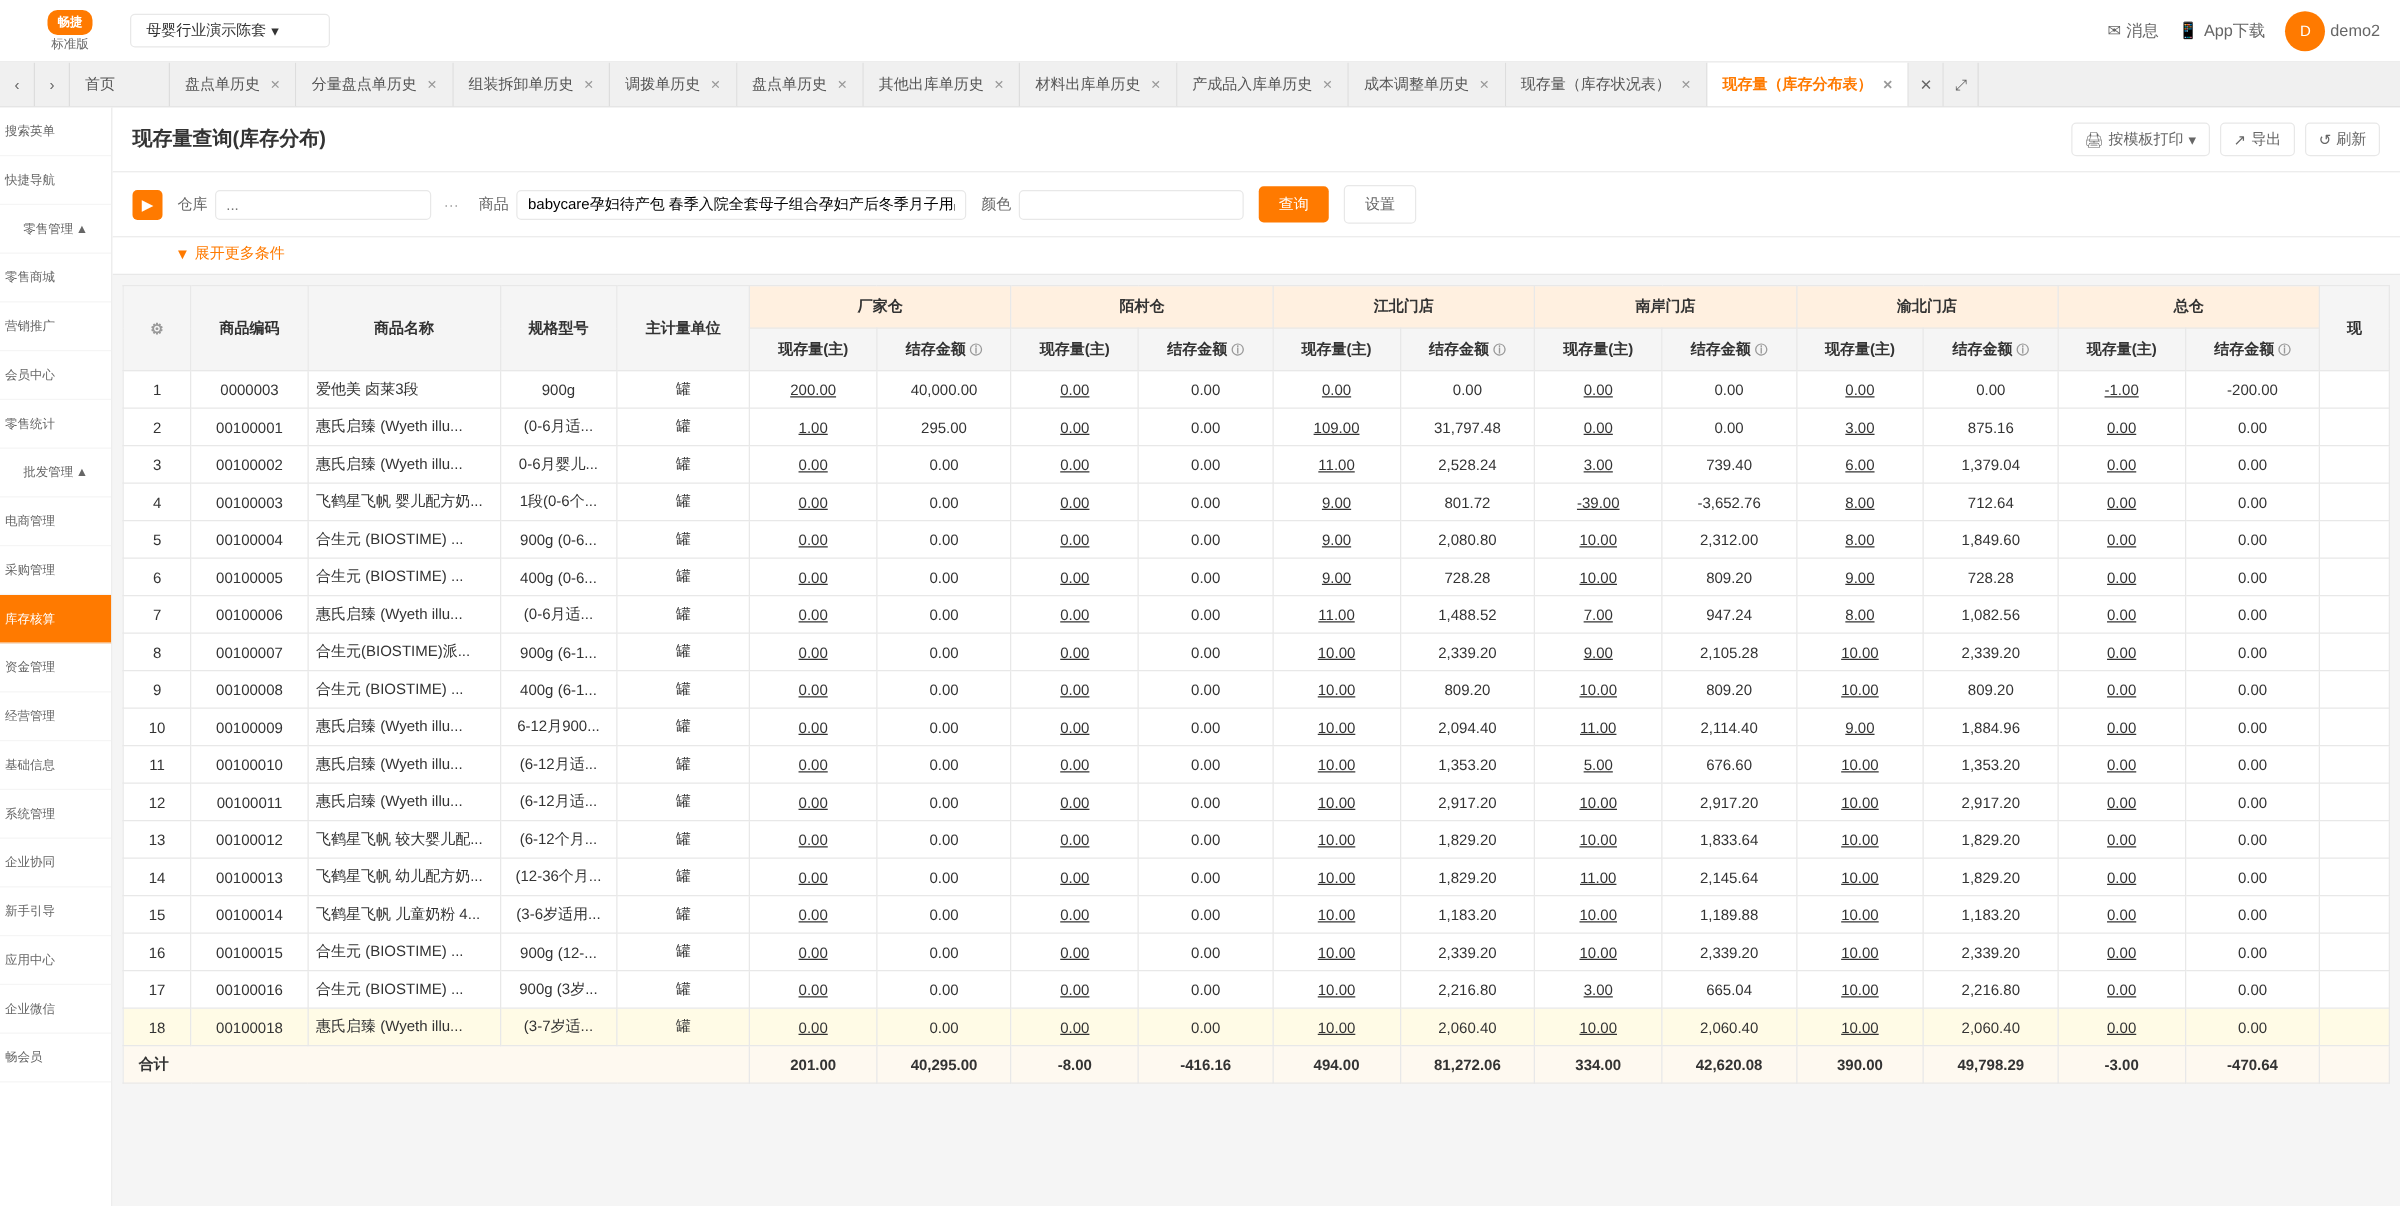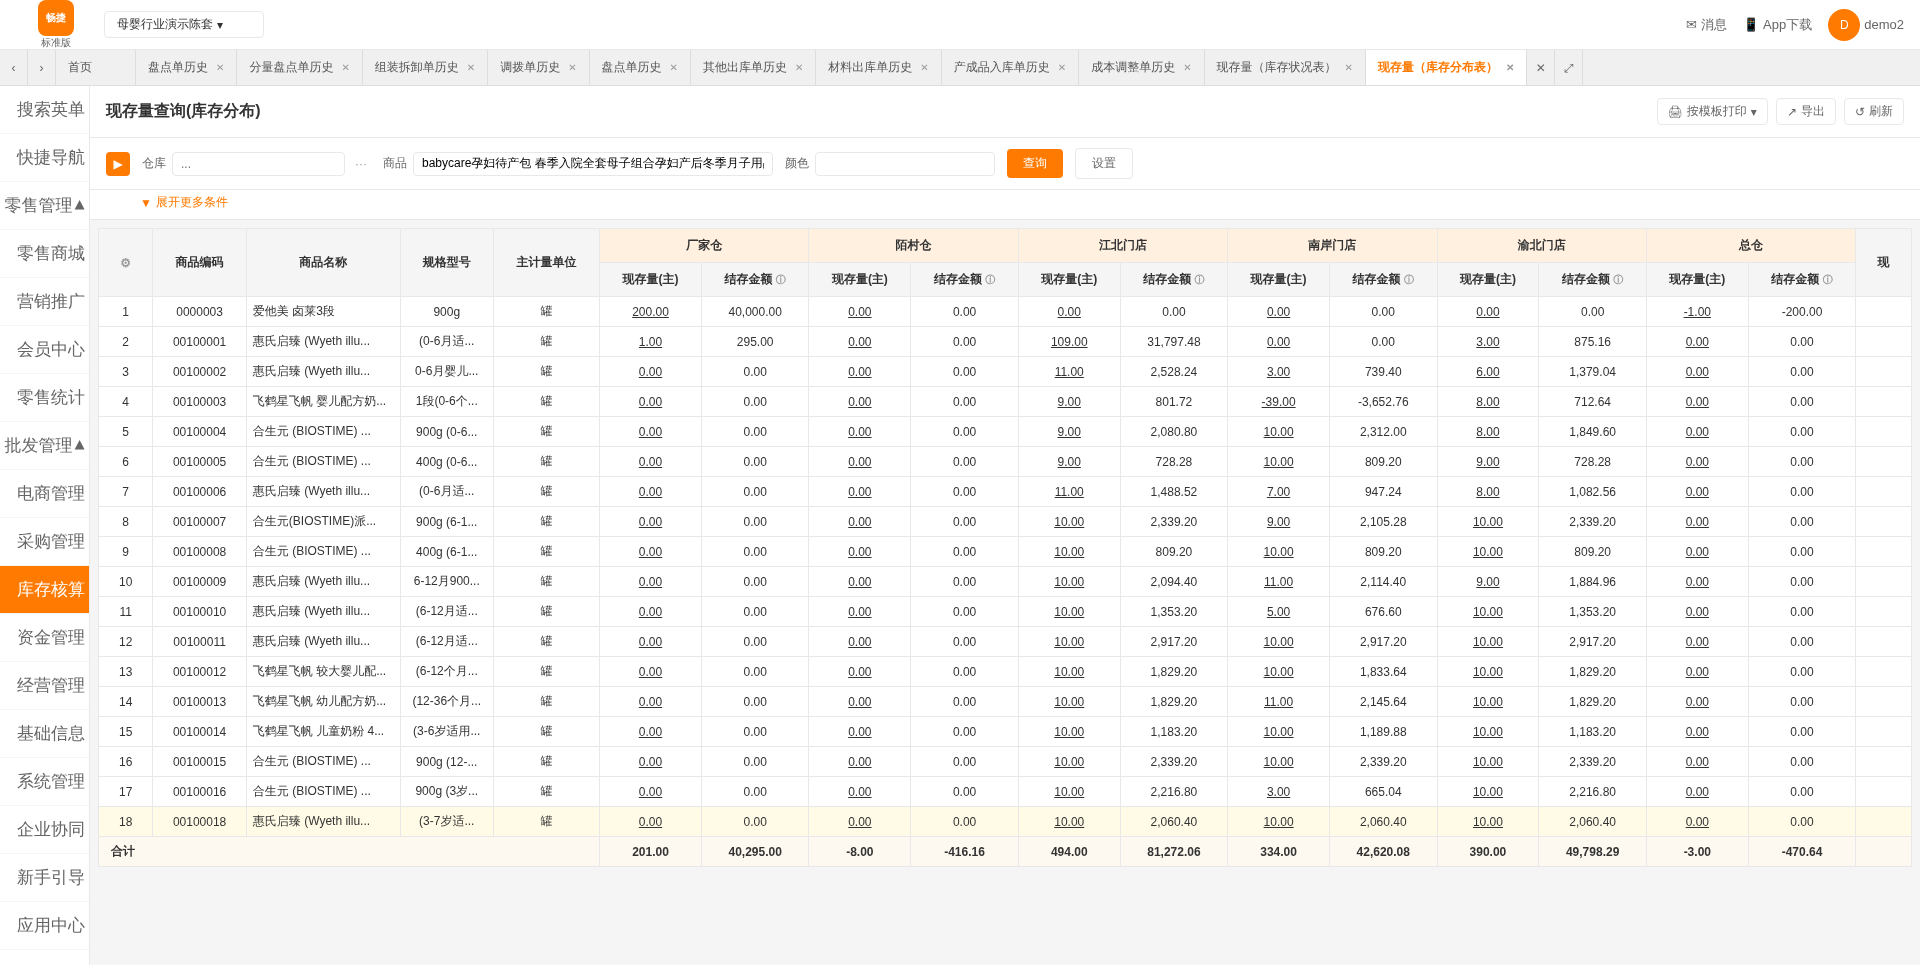--- a/index.html
+++ b/index.html
@@ -2,40 +2,40 @@
 <html><head>
   <meta charset="utf-8">
   <style>
     * { margin: 0; padding: 0; box-sizing: border-box; }
     body { font-family: 'Microsoft YaHei', Arial, sans-serif; font-size: 12px; background: #f5f5f5; color: #333; overflow: hidden; }
 
     
     .top-bar { height: 50px; background: #fff; display: flex; align-items: center; justify-content: space-between; padding: 0 16px; border-bottom: 1px solid #e8e8e8; }
     .top-bar-left { display: flex; align-items: center; gap: 8px; }
     .logo-area { display: flex; flex-direction: column; align-items: center; justify-content: center; width: 80px; }
-    .logo-icon { width: 36px; height: 36px; background: #ff7a00; border-radius: 8px; display: flex; align-items: center; justify-content: center; color: white; font-size: 10px; font-weight: bold; }
+    .logo-icon { width: 36px; height: 20px; background: #ff7a00; border-radius: 8px; display: flex; align-items: center; justify-content: center; color: white; font-size: 10px; font-weight: bold; }
     .logo-text { font-size: 10px; color: #666; }
     .industry-selector { display: flex; align-items: center; gap: 4px; padding: 4px 12px; border: 1px solid #e8e8e8; border-radius: 4px; cursor: pointer; min-width: 160px; font-size: 12px; color: #333; }
     .top-bar-right { display: flex; align-items: center; gap: 16px; }
     .top-right-item { display: flex; align-items: center; gap: 4px; cursor: pointer; color: #666; font-size: 13px; }
     .user-avatar { width: 32px; height: 32px; border-radius: 50%; background: #ff7a00; display: flex; align-items: center; justify-content: center; color: white; font-size: 12px; }
 
     
     .tab-bar { height: 36px; background: #f0f0f0; display: flex; align-items: center; overflow: hidden; border-bottom: 1px solid #ddd; }
     .tab-item { height: 36px; display: flex; align-items: center; gap: 4px; padding: 16px 12px; border-right: 1px solid #ddd; cursor: pointer; white-space: nowrap; font-size: 12px; color: #555; background: #f0f0f0; min-width: 80px; }
     .tab-item.active { background: #fff; color: #ff7a00; font-weight: bold; }
     .tab-close { color: #999; font-size: 10px; margin-left: 4px; }
     .tab-nav-btn { width: 28px; height: 36px; display: flex; align-items: center; justify-content: center; border-right: 1px solid #ddd; cursor: pointer; color: #666; background: #f0f0f0; flex-shrink: 0; }
 
     
     .main-layout { display: flex; height: calc(965px - 86px); }
 
     
     .sidebar { width: 90px; background: #fff; border-right: 1px solid #e8e8e8; display: flex; flex-direction: column; overflow-y: auto; flex-shrink: 0; }
-    .sidebar-item { padding: 12px 4px; text-align: right; cursor: pointer; color: #666; font-size: 17px; border-bottom: 1px solid #f5f5f5; font-family: Liberation Mono, monospace; }
+    .sidebar-item { padding: 12px 4px; text-align: left; cursor: pointer; color: #666; font-size: 10px; border-bottom: 1px solid #f5f5f5; }
     .sidebar-item.active { background: #ff7a00; color: white; }
     .sidebar-item.has-arrow { display: flex; align-items: center; justify-content: center; gap: 2px; }
 
     
     .content { flex: 1; overflow: hidden; display: flex; flex-direction: column; background: #f5f5f5; }
 
     
     .page-header { background: #fff; padding: 12px 16px; border-bottom: 1px solid #e8e8e8; display: flex; align-items: center; justify-content: space-between; }
     .page-title { font-size: 16px; font-weight: bold; color: #333; }
     .page-actions { display: flex; align-items: center; gap: 8px; }

